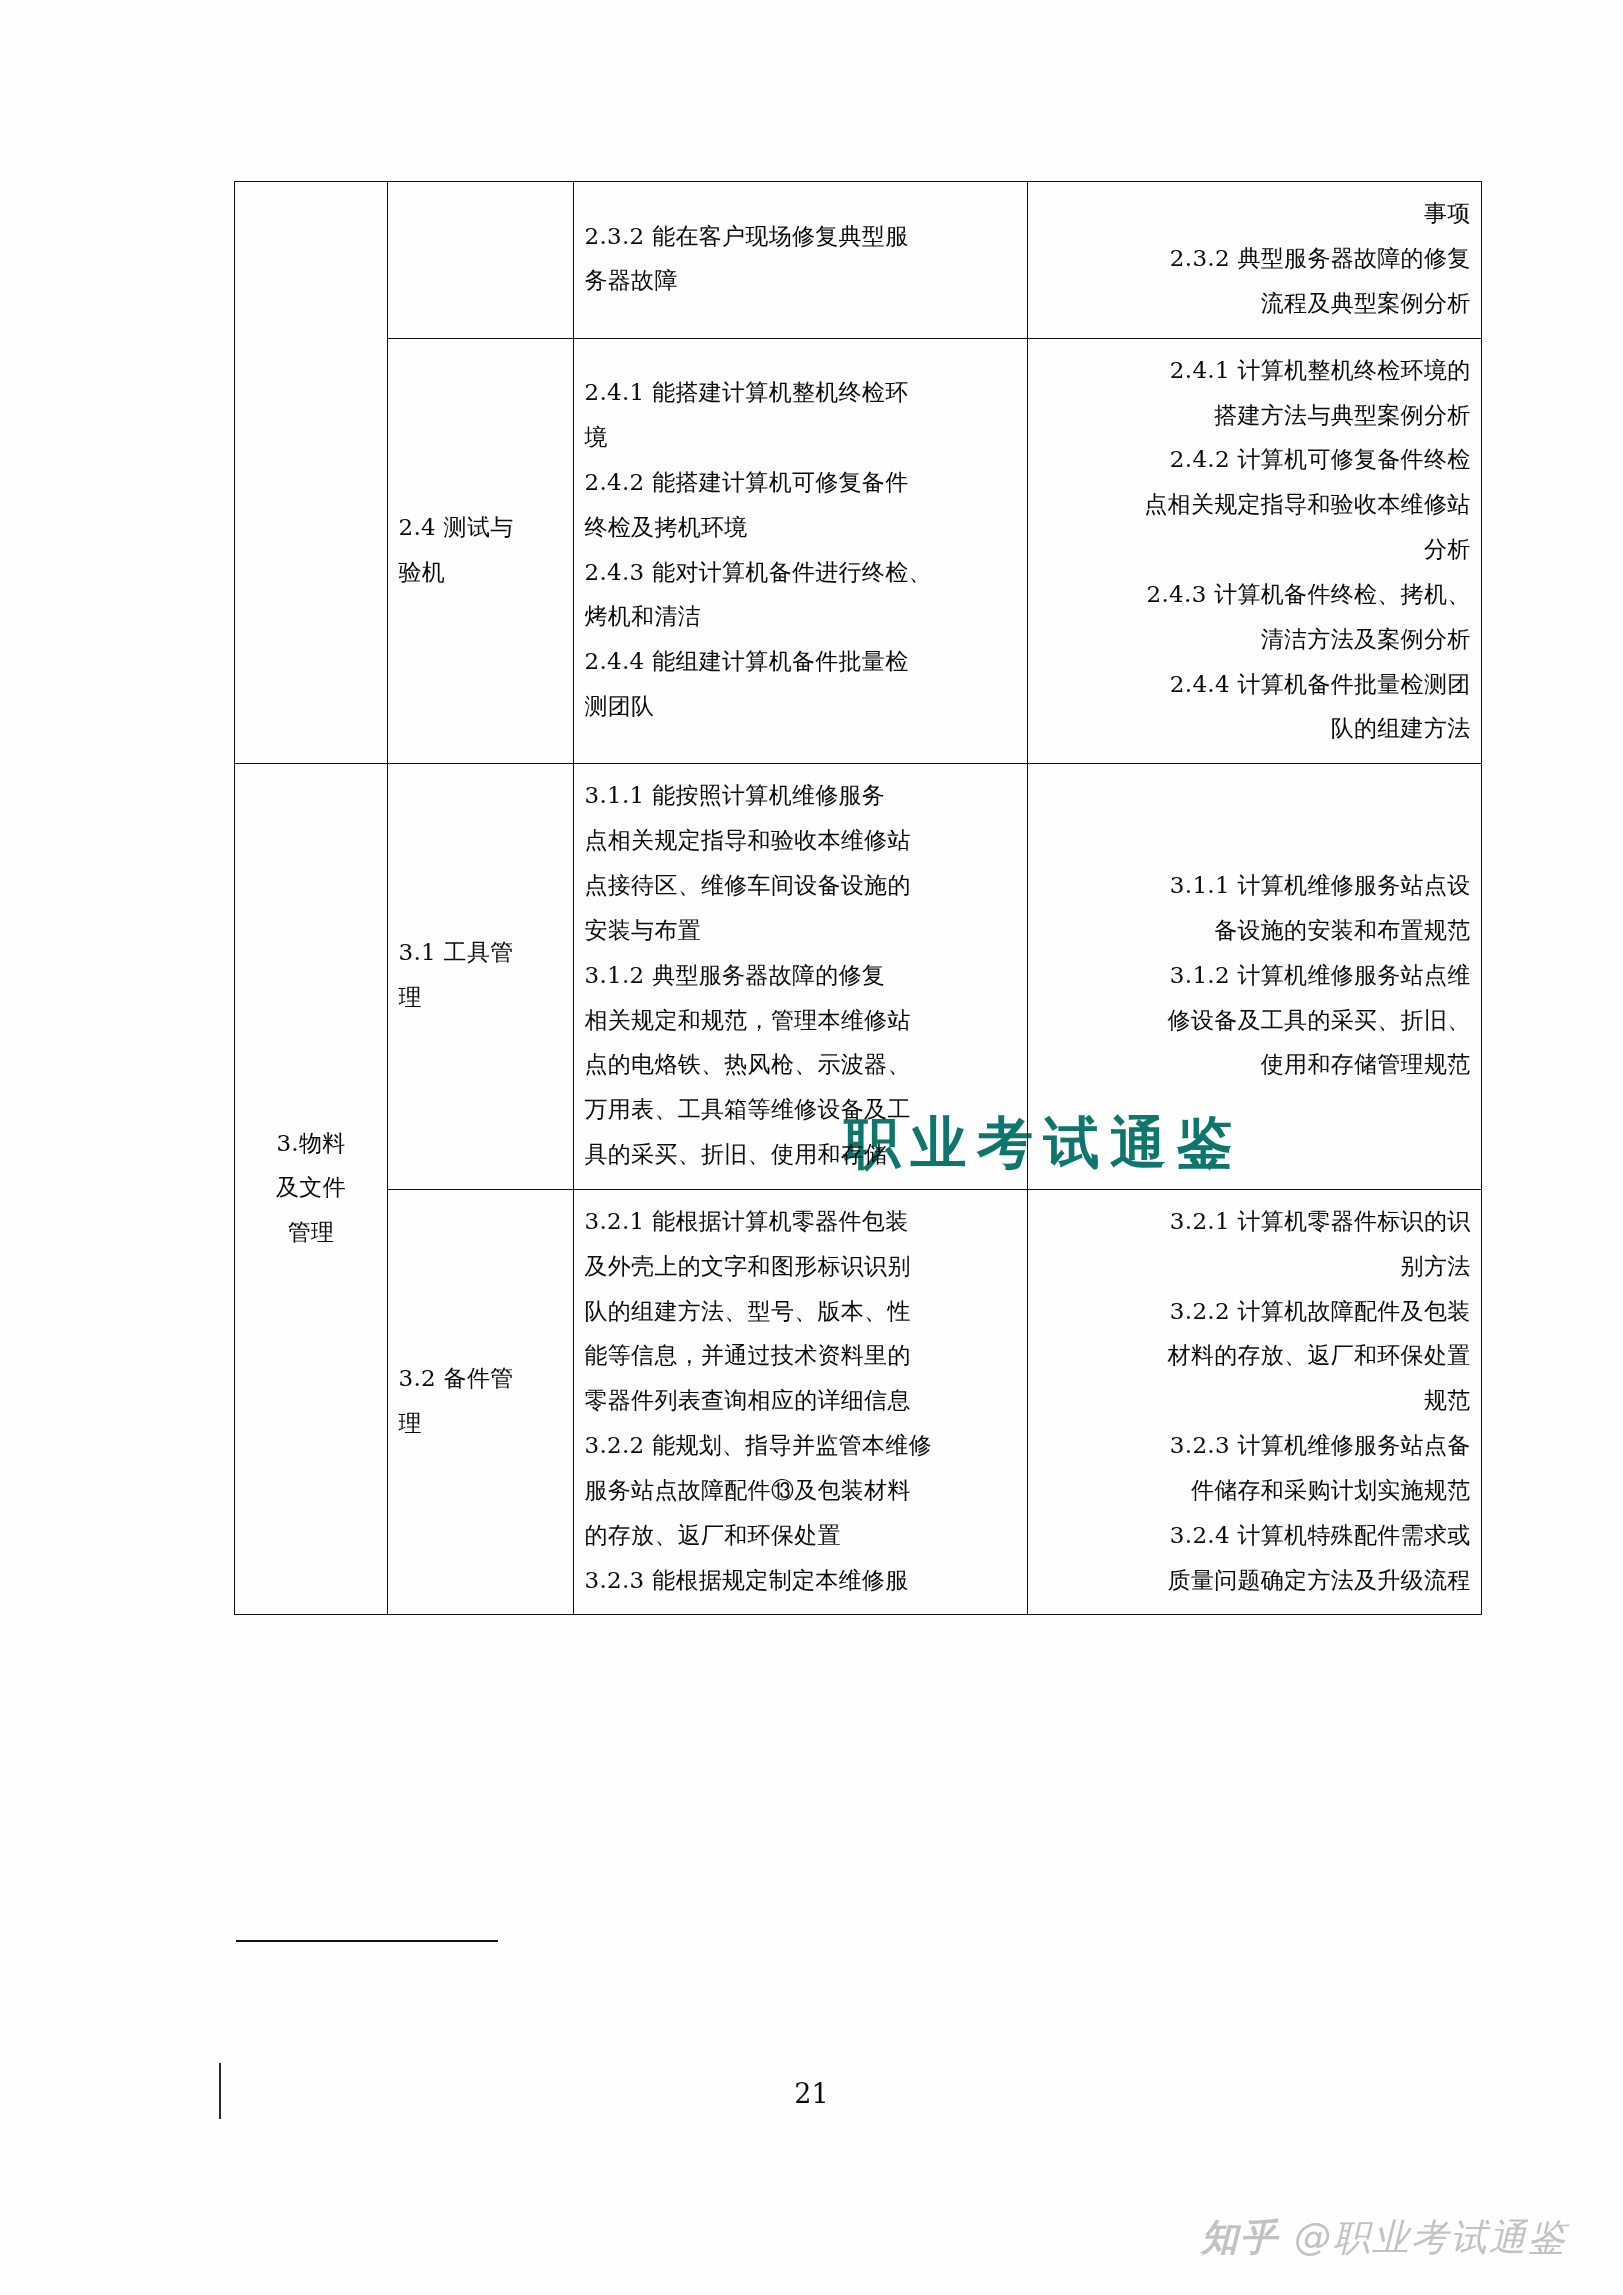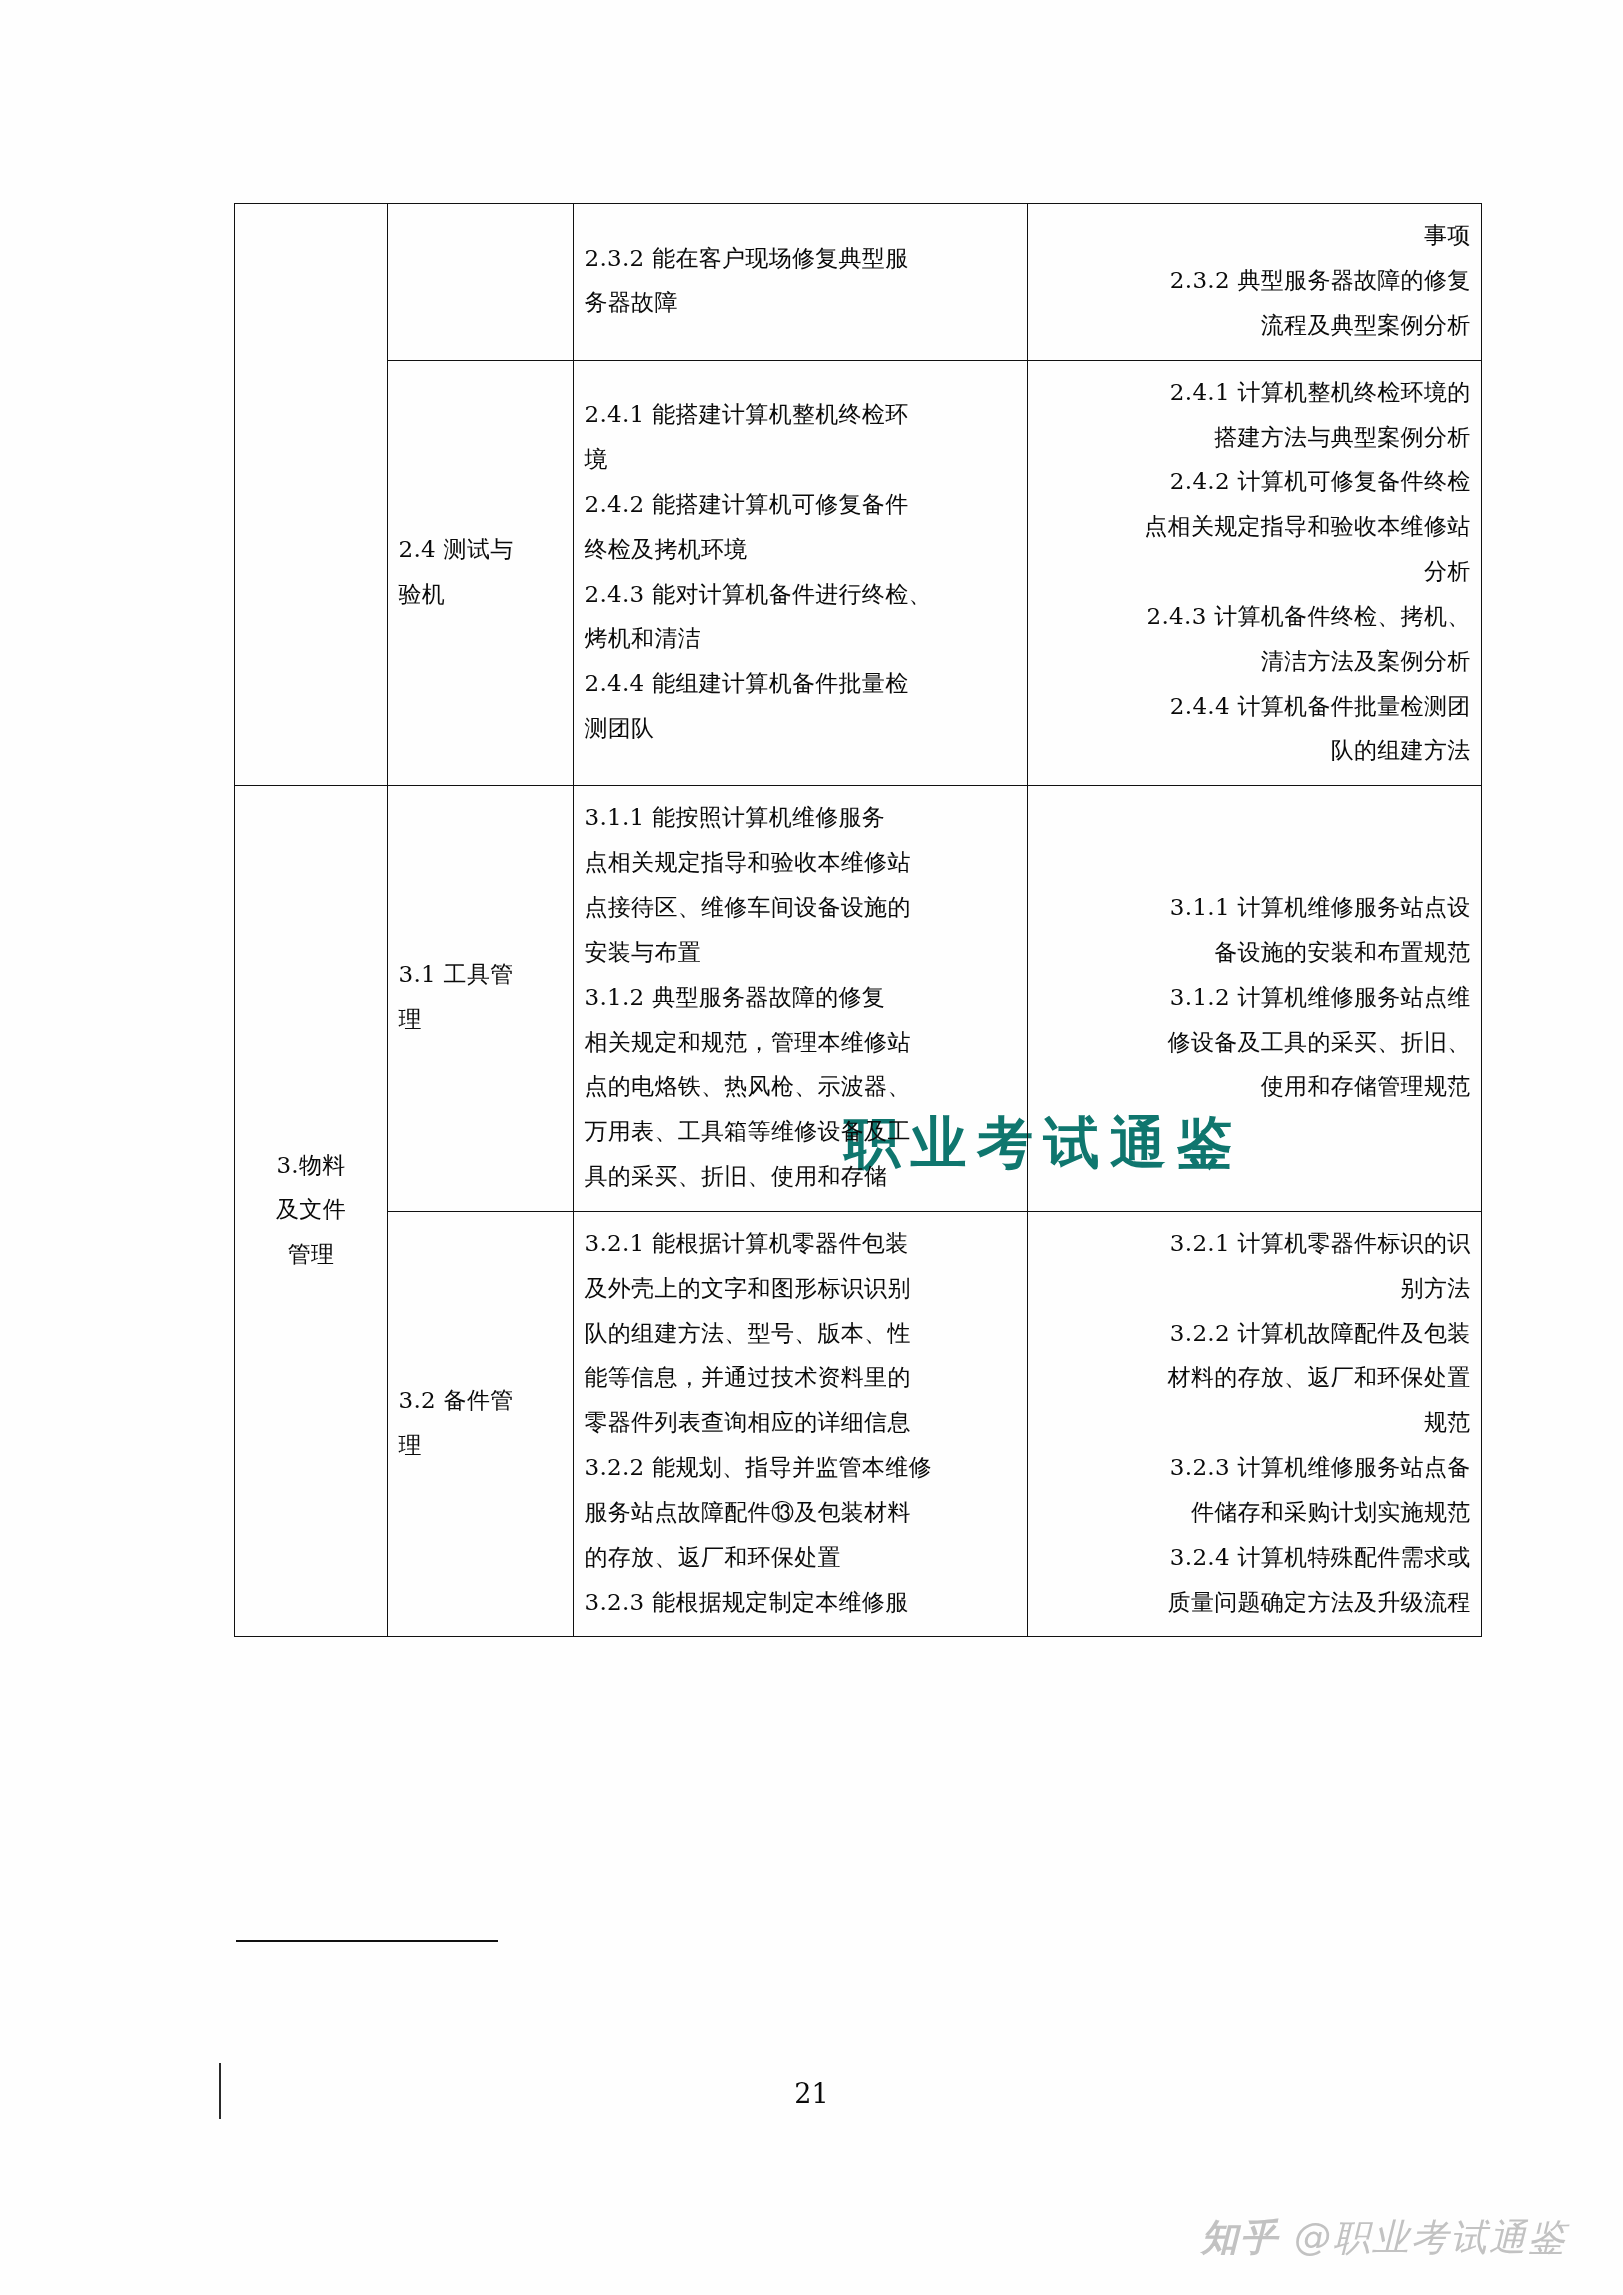--- a/index.html
+++ b/index.html
@@ -35,21 +35,21 @@
     font-weight: 700;
     white-space: nowrap;
     z-index: 0;
     user-select: none;
   }
 
   
   #table-wrap {
     position: absolute;
     left: 234px;
-    top: 203px;
+    top: 181px;
     width: 1158px;
     z-index: 2;
   }
   table.spec {
     border-collapse: collapse;
     width: 1158px;
     table-layout: fixed;
   }
   table.spec td {
     border: 1.3px solid #111;

